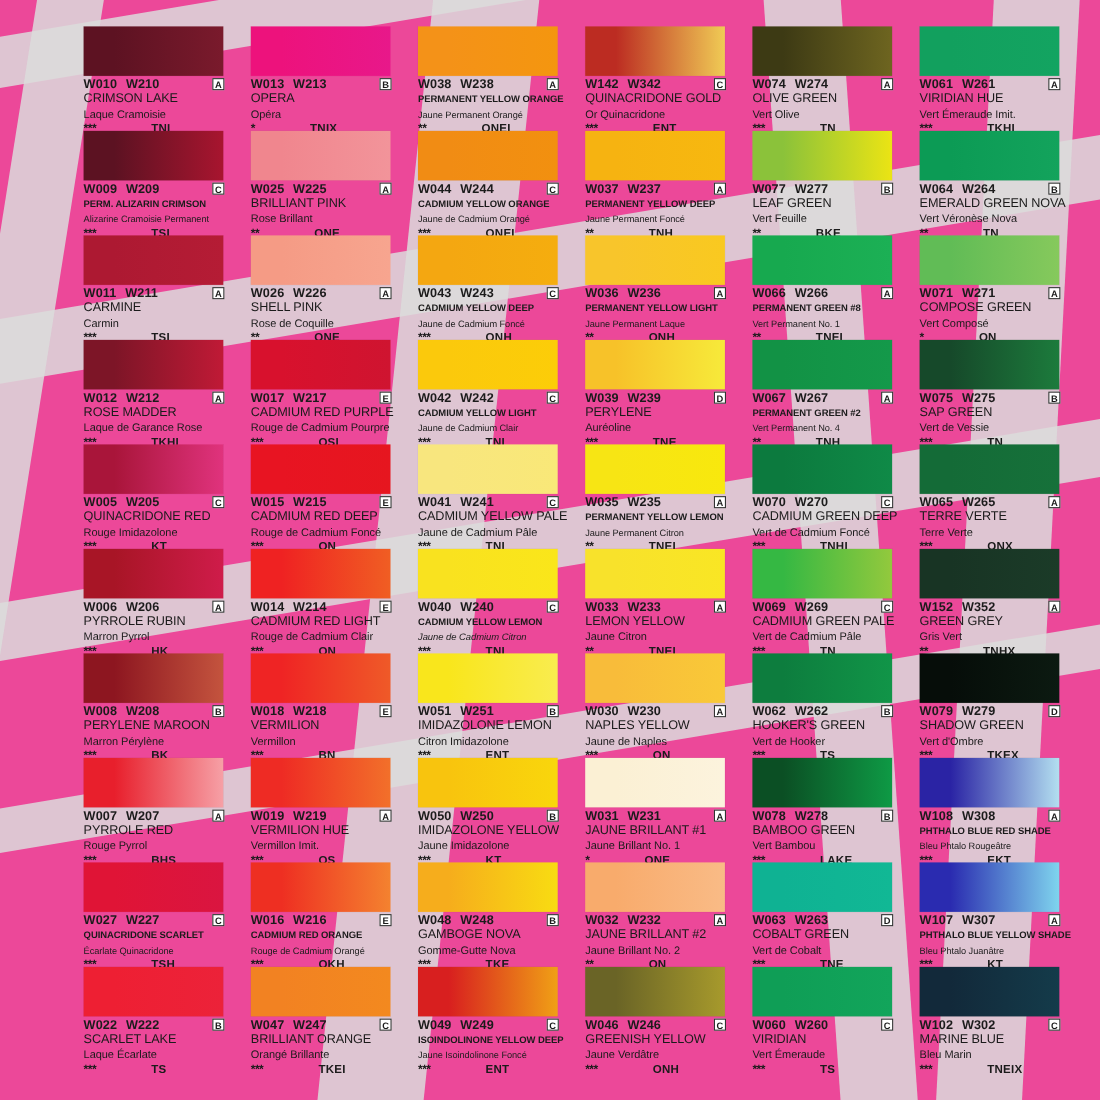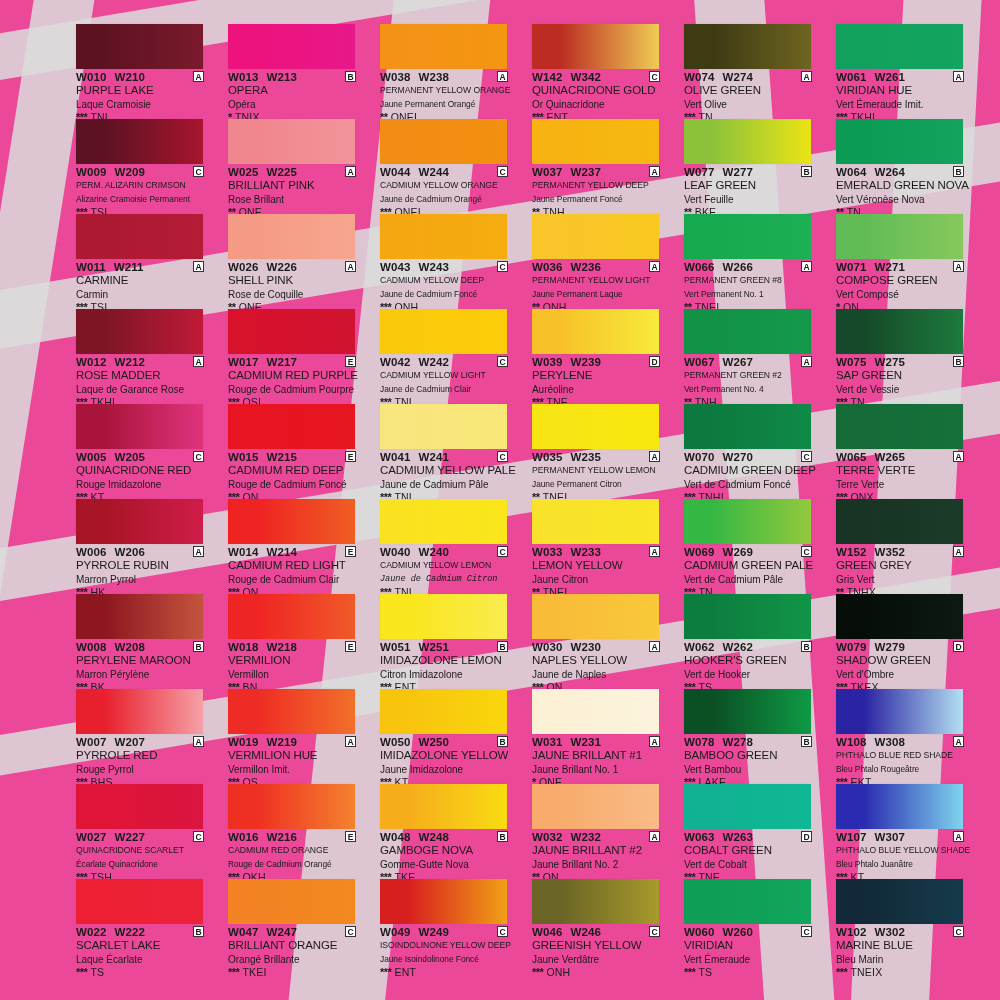--- a/index.html
+++ b/index.html
@@ -81,40 +81,40 @@
     box-sizing:border-box;
     background:#fff;
   }
   .name{
     font-size:11.5px;
     color:#1b1b1b;
     line-height:13.5px;
     white-space:nowrap;
     letter-spacing:-.1px;
   }
-  .name.sm{font-size:8.6px;letter-spacing:-.05px;font-weight:400;}
+  .name.sm{font-size:8.6px;letter-spacing:-.05px;font-weight:700;}
   .fr{
     font-size:10px;
     color:#1b1b1b;
     line-height:13px;
     white-space:nowrap;
     letter-spacing:-.05px;
   }
   .fr.sm{font-size:8.4px;}
-  .fr.it{font-style:italic;font-family:Liberation Mono, monospace;font-size:8.6px;}
+  .fr.it{font-style:italic;font-family:Liberation Sans, sans-serif;font-size:8.6px;}
   .stars{
     font-size:10.5px;
     color:#1b1b1b;
     line-height:12px;
     letter-spacing:.2px;
     white-space:nowrap;
     font-weight:bold;
   }
   .stars .glyphs{font-size:11px;letter-spacing:-0.5px;}
-  .stars .props{font-weight:normal;font-size:10.5px;letter-spacing:.2px;}
+  .stars .props{font-weight:bold;font-size:10.5px;letter-spacing:.2px;margin-left:47px;}
 </style>
 </head>
 <body>
 
 <div id="chart-root">
 
   <div class="wm wm1"></div>
   <div class="wm wm2"></div>
   <div class="wm wm3"></div>
   <div class="wm wm4"></div>
@@ -125,21 +125,21 @@
 
   <div id="grid">
       <div class="cell">
         <div class="swatch" style="background: linear-gradient(90deg, rgb(93, 18, 34) 0%, rgb(93, 18, 34) 22%, rgb(122, 26, 44) 100%);"></div>
         <div class="meta">
           <div class="codeline">
             <span class="code">W010</span>
             <span class="code c2">W210</span>
             <span class="series">A</span>
           </div>
-          <div class="name">PURPLE LAKE</div>
+          <div class="name">CRIMSON LAKE</div>
           <div class="fr">Laque Cramoisie</div>
           <div class="stars"><span class="glyphs">***</span> <span class="props">TNI</span></div>
         </div>
       </div>
       <div class="cell">
         <div class="swatch" style="background: linear-gradient(90deg, rgb(237, 18, 124) 0%, rgb(237, 18, 124) 22%, rgb(232, 24, 138) 100%);"></div>
         <div class="meta">
           <div class="codeline">
             <span class="code">W013</span>
             <span class="code c2">W213</span>

